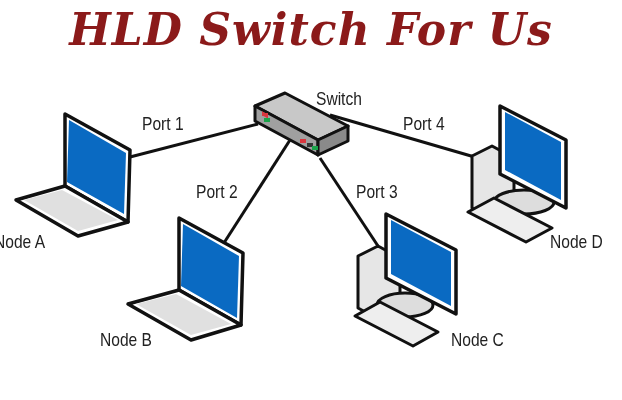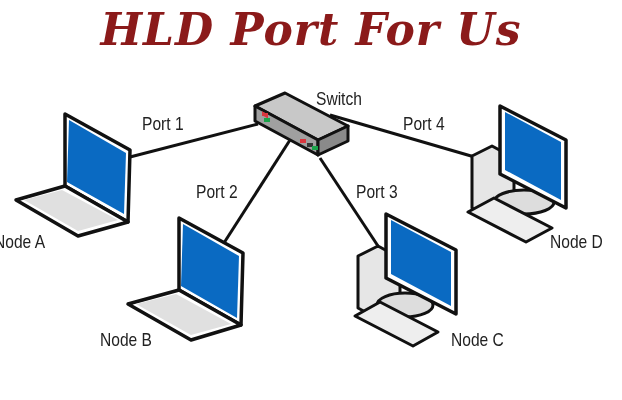--- a/index.html
+++ b/index.html
@@ -8,21 +8,21 @@
     position:absolute; left:0; top:4px; width:622px; text-align:center;
     font-family:"DejaVu Serif", serif; font-style:italic; font-weight:bold;
     font-size:44px; color:#8b1a1a; letter-spacing:1px;
   }
   svg.diagram { position:absolute; left:0; top:0; }
   .lbl { position:absolute; font-family:"Liberation Sans", sans-serif; font-size:19px; color:#222; transform:scaleX(0.82); transform-origin:left top; white-space:nowrap; }
 </style>
 </head>
 <body>
 
-<div class="title">HLD Port For Us</div>
+<div class="title">HLD Switch For Us</div>
 
 <svg class="diagram" width="622" height="400" viewBox="0 0 622 400">
 
   <g stroke="#111" stroke-width="3" fill="none">
     <line x1="258" y1="124" x2="130" y2="157"></line>
     <line x1="290" y1="140" x2="222" y2="246"></line>
     <line x1="320" y1="158" x2="378" y2="246"></line>
     <line x1="330" y1="115" x2="478" y2="158"></line>
   </g>
 

